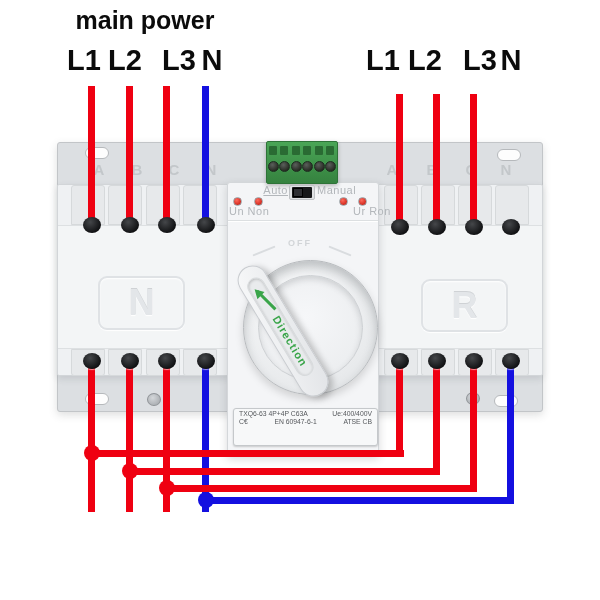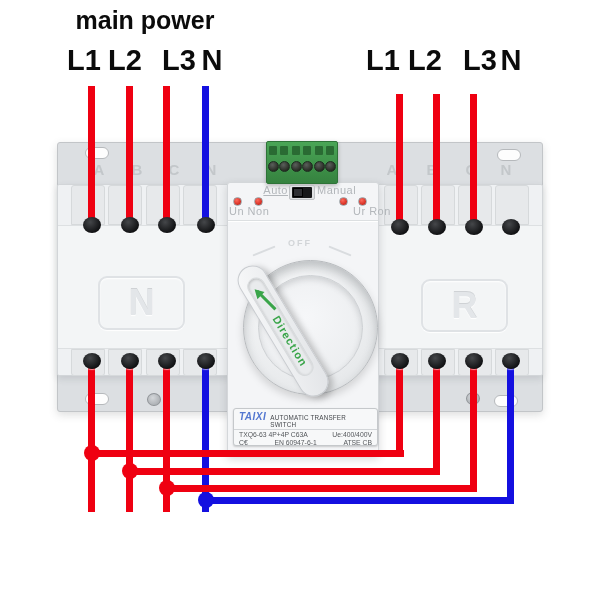--- a/index.html
+++ b/index.html
@@ -208,24 +208,20 @@
   <div class="knob-outer"></div>
   <div class="knob-inner"></div>
   <div class="handle">
     <div class="handle-slot">
       <div class="dir-arrow"></div>
       <span class="dir-text">Direction</span>
     </div>
   </div>
 
   <div class="nameplate">
-    <div class="np-row1">
-      <span class="np-brand">TAIXI</span>
-      <span class="np-product">AUTOMATIC TRANSFER SWITCH</span>
-    </div>
     <div class="np-row2">
       <span>TXQ6-63 4P+4P C63A</span>
       <span>Ue:400/400V</span>
     </div>
     <div class="np-row3">
       <span>C€</span>
       <span>EN 60947-6-1</span>
       <span>ATSE CB</span>
     </div>
   </div>

